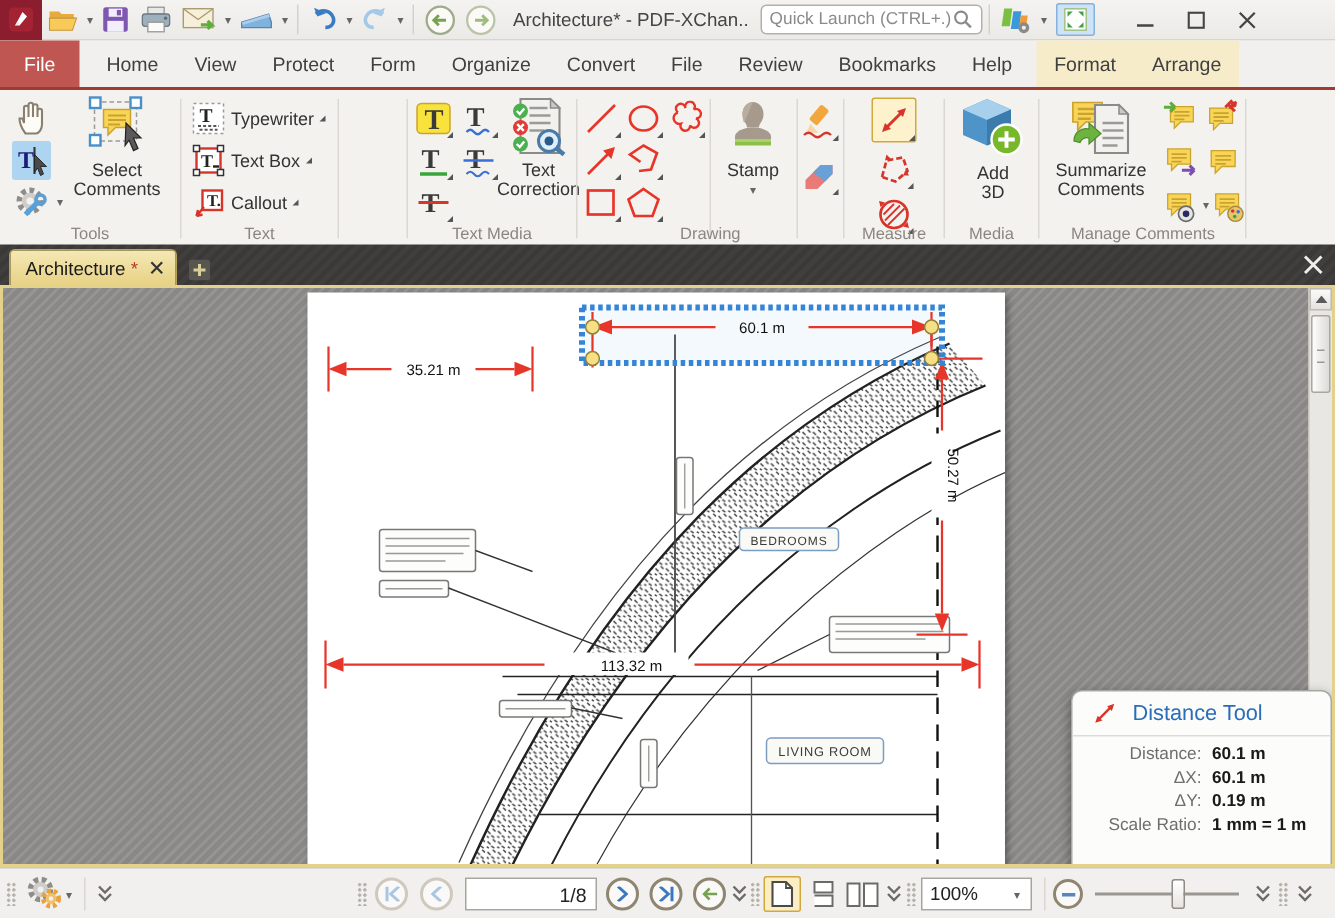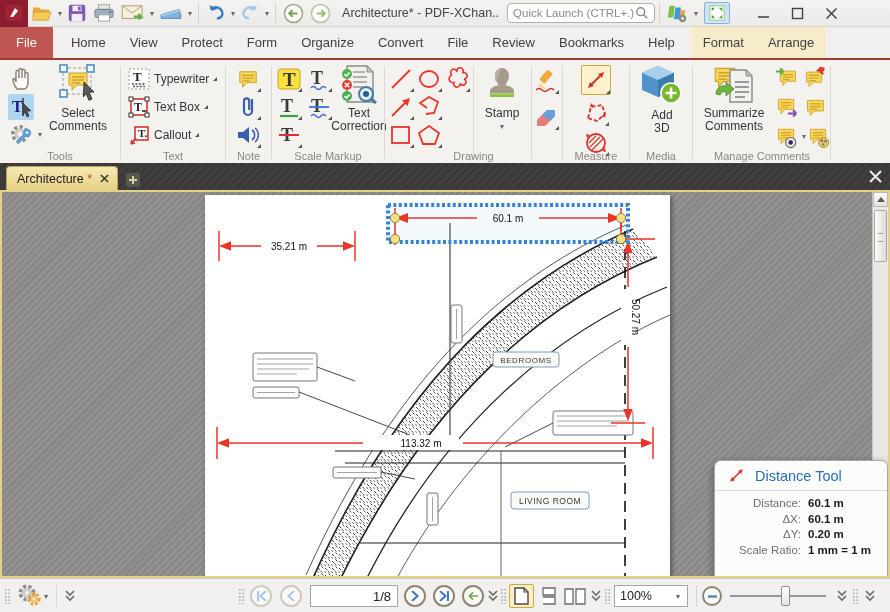--- a/index.html
+++ b/index.html
@@ -300,42 +300,20 @@
           <text x="10" y="13" font-family="Liberation Serif,serif" font-size="11" font-weight="bold" fill="#222">T.</text>
           <path d="M8 14 L3 20 m0 0 l1 -4 m-1 4 l4 -1" stroke="#d8342a" stroke-width="1.6" fill="none"></path>
         </svg>
       <span>Callout</span>
         <span class="corner" style="position:static"></span>
     </button>
     <div class="glabel">Text</div>
   </div>
   <div class="gsep" style="left:225px"></div>
 
-  <div class="rgroup" style="left:226px;width:45px">
-    <button class="smbtn" style="left:9px;top:4px">
-      <svg width="24" height="22" viewBox="0 0 24 24">
-          <use href="#sym-bubble" width="24" height="24"></use>
-        </svg>
-        <span class="corner"></span>
-    </button>
-    <button class="smbtn" style="left:9px;top:32px">
-      <svg width="18" height="24" viewBox="0 0 18 24">
-          <path d="M13 4 v12 a4 4 0 0 1 -8 0 v-10 a2.6 2.6 0 0 1 5.2 0 v9" fill="none" stroke="#3a5fb0" stroke-width="2.2"></path>
-        </svg>
-        <span class="corner"></span>
-    </button>
-    <button class="smbtn" style="left:9px;top:60px">
-      <svg width="24" height="22" viewBox="0 0 24 22">
-          <path d="M2 8 h5 l6 -5 v16 l-6 -5 h-5 z" fill="#3a5fb0"></path>
-          <path d="M16 6 a6 6 0 0 1 0 10 M19 4 a9 9 0 0 1 0 14" stroke="#3a5fb0" stroke-width="1.6" fill="none"></path>
-        </svg>
-        <span class="corner"></span>
-    </button>
-    <div class="glabel">Note</div>
-  </div>
   <div class="gsep" style="left:271px"></div>
 
   <div class="rgroup" style="left:272px;width:112px">
     <button class="smbtn" style="left:4px;top:4px">
       <svg width="24" height="24" viewBox="0 0 24 24">
           <rect x="1" y="2" width="22" height="20" rx="3" fill="#f9e23c" stroke="#caa42e"></rect>
           <text x="6" y="19" font-family="Liberation Serif,serif" font-size="19" font-weight="bold" fill="#3a3a3a">T</text>
         </svg>
         <span class="corner"></span>
     </button>
@@ -379,21 +357,21 @@
           <path d="M5.8 18.8 l4.4 4.4 m0 -4.4 l-4.4 4.4" stroke="#fff" stroke-width="1.6"></path>
         <circle cx="8" cy="32" r="5" fill="#4caf50"></circle>
           <path d="M5.5 32 l2 2 3 -3.6" stroke="#fff" stroke-width="1.6" fill="none"></path>
         <circle cx="27" cy="30" r="7" fill="#dfeefa" stroke="#4a7ba8" stroke-width="2"></circle>
           <circle cx="27" cy="30" r="3" fill="#2a5a88"></circle>
           <path d="M32 35 l5 4" stroke="#4a7ba8" stroke-width="3"></path>
       </svg>
       <span>Text</span>
       <span>Correction</span>
     </button>
-    <div class="glabel">Scale Markup</div>
+    <div class="glabel">Text Media</div>
   </div>
   <div class="gsep" style="left:384px"></div>
 
   <div class="rgroup" style="left:385px;width:177px">
     <button class="smbtn" style="left:3px;top:4px">
       <svg width="24" height="24" viewBox="0 0 24 24">
           <path d="M3 21 L21 3" stroke="#e8352a" stroke-width="1.8"></path>
         </svg>
         <span class="corner"></span>
     </button>
@@ -705,21 +683,21 @@
       <div class="dtool-row">
         <span class="lab">Distance:</span>
         <span class="val">60.1 m</span>
       </div>
       <div class="dtool-row">
         <span class="lab">ΔX:</span>
         <span class="val">60.1 m</span>
       </div>
       <div class="dtool-row">
         <span class="lab">ΔY:</span>
-        <span class="val">0.20 m</span>
+        <span class="val">0.19 m</span>
       </div>
       <div class="dtool-row">
         <span class="lab">Scale Ratio:</span>
         <span class="val">1 mm = 1 m</span>
       </div>
     </div>
   </div>
 </div>
 
 <div class="statusbar">

